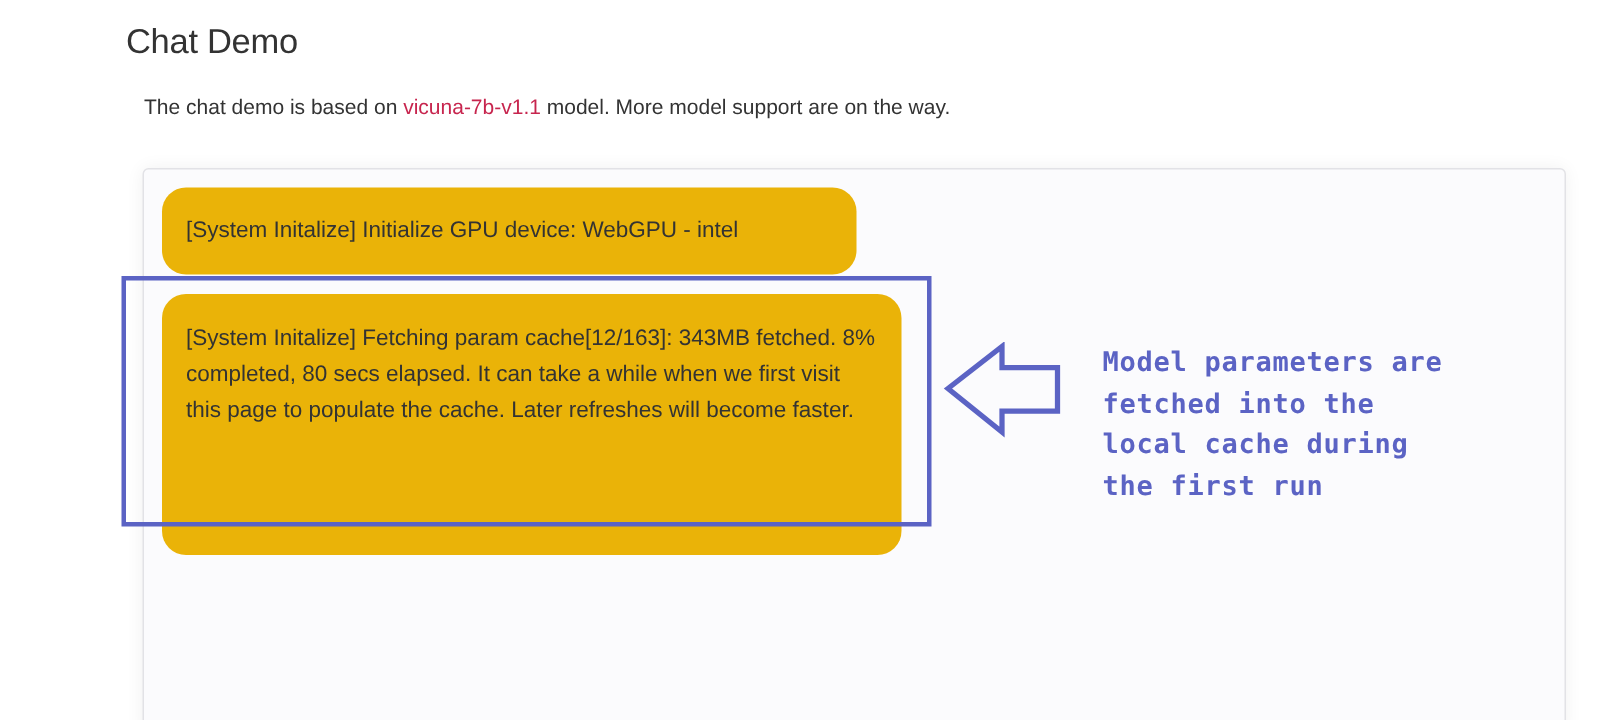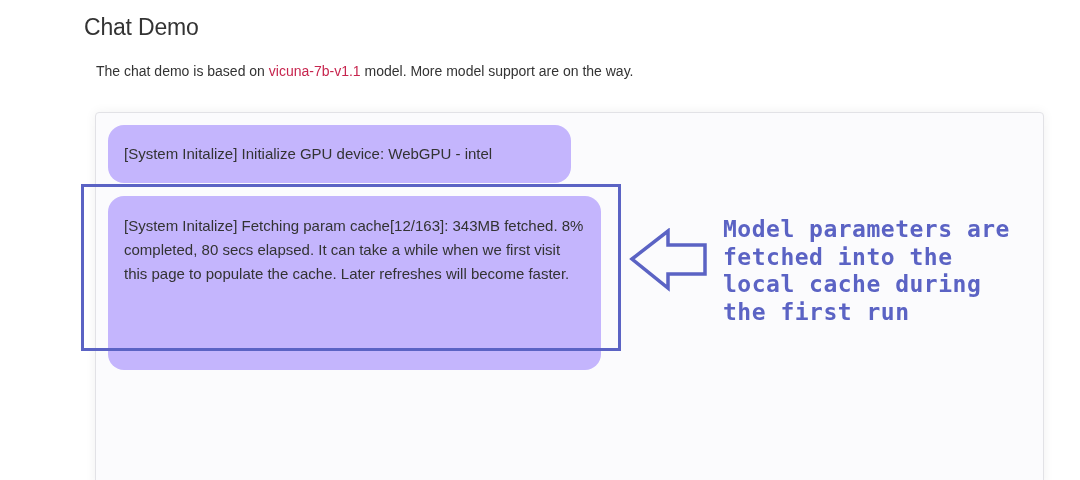--- a/index.html
+++ b/index.html
@@ -46,21 +46,21 @@
       width: 949px;
       height: 380px;
       background: #fbfbfd;
       border: 1px solid #e2e2e6;
       border-radius: 4px;
       box-shadow: 0 0 12px rgba(0,0,0,0.06);
       box-sizing: border-box;
     }
     .bubble {
       position: absolute;
-      background: #c4b5fd;
+      background: #eab308;
       border-radius: 16px;
       font-size: 15px;
       line-height: 24px;
       color: #333333;
       box-sizing: border-box;
     }
     .bubble-1 {
       left: 12px;
       top: 12px;
       width: 463px;
@@ -89,24 +89,24 @@
       position: absolute;
       left: 628px;
       top: 228px;
       width: 82px;
       height: 64px;
     }
     .annotation {
       position: absolute;
       left: 723px;
       top: 216px;
-      margin: 0;
+      margin: 12px;
       font-family: "DejaVu Sans Mono", "Liberation Mono", monospace;
       font-weight: bold;
-      font-size: 23px;
+      font-size: 18px;
       line-height: 27.5px;
       color: #5b63c4;
       white-space: pre;
       letter-spacing: 0.5px;
     }
   </style>
 </head>
 <body>
 
 <h2 class="page-title">Chat Demo</h2>

